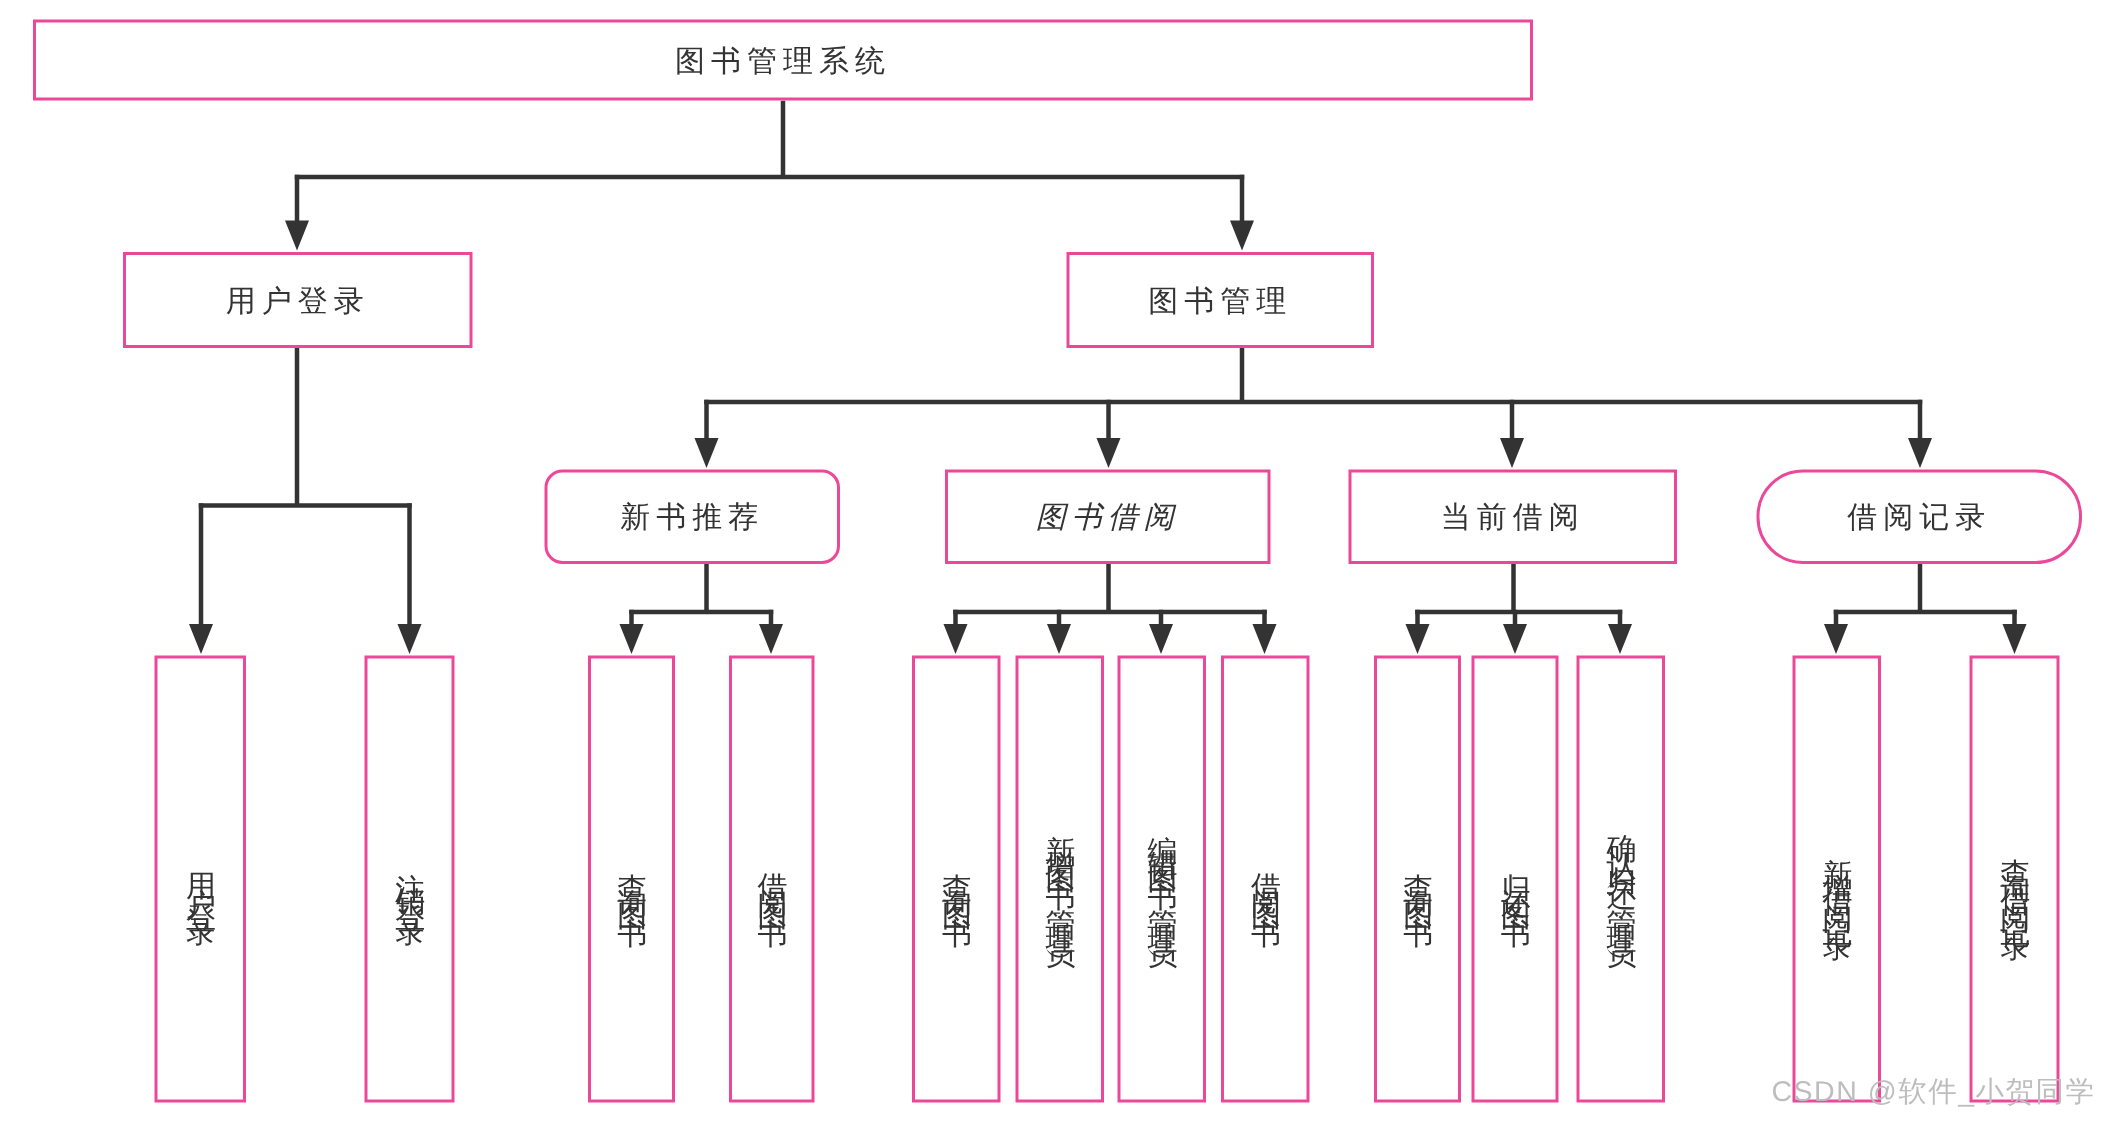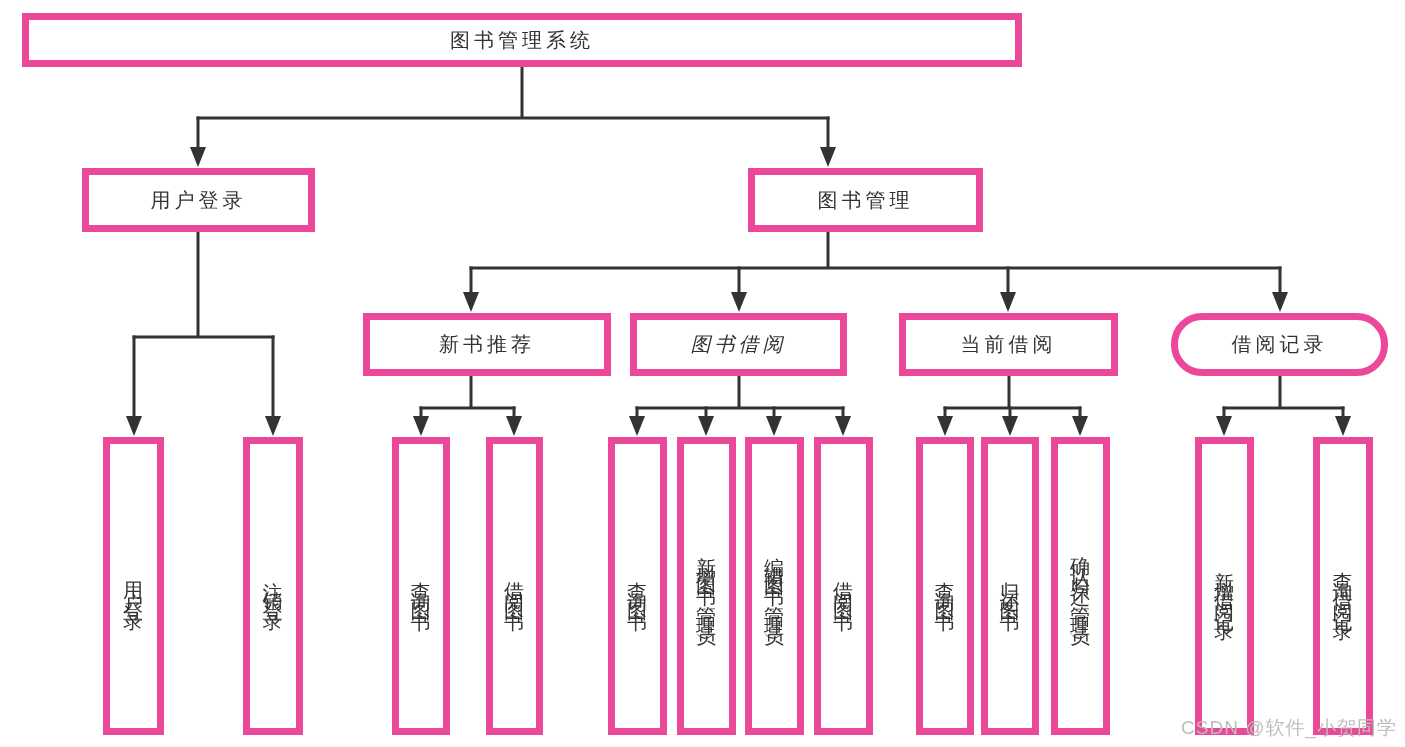--- a/index.html
+++ b/index.html
@@ -10,21 +10,21 @@
     font-family:"Liberation Sans", sans-serif;
     color:#333;
     overflow:hidden;
   }
   .connectors{position:absolute;left:0;top:0;}
   .connectors line{stroke:#333;stroke-width:3;}
   .connectors polygon{fill:#333;}
   .node{
     position:absolute;
     box-sizing:border-box;
-    border:7px solid #ec4899;
+    border:2px solid #ec4899;
     background:#fff;
     display:flex;
     align-items:center;
     justify-content:center;
   }
   .hlabel{
     font-size:20px;
     letter-spacing:4px;
     white-space:nowrap;
     color:#333;
@@ -115,25 +115,25 @@
     <polygon points="1335,416 1351,416 1343,436"></polygon>
   </svg>
 
   <div class="node" style="left:22px;top:13px;width:1000px;height:54px;">
     <span class="hlabel">图书管理系统</span>
   </div>
 
   <div class="node" style="left:82px;top:168px;width:233px;height:64px;">
     <span class="hlabel">用户登录</span>
   </div>
-  <div class="node" style="left:748px;top:168px;width:235px;height:64px;">
+  <div class="node" style="left:711px;top:168px;width:205px;height:64px;">
     <span class="hlabel">图书管理</span>
   </div>
 
-  <div class="node" style="left:363px;top:313px;width:248px;height:63px;">
+  <div class="node" style="left:363px;top:313px;width:197px;height:63px;border-radius:12px;">
     <span class="hlabel">新书推荐</span>
   </div>
   <div class="node" style="left:630px;top:313px;width:217px;height:63px;font-style:italic;">
     <span class="hlabel">图书借阅</span>
   </div>
   <div class="node" style="left:899px;top:313px;width:219px;height:63px;align-items:center;">
     <span class="hlabel">当前借阅</span>
   </div>
   <div class="node" style="left:1171px;top:313px;width:217px;height:63px;border-radius:31px;">
     <span class="hlabel">借阅记录</span>

